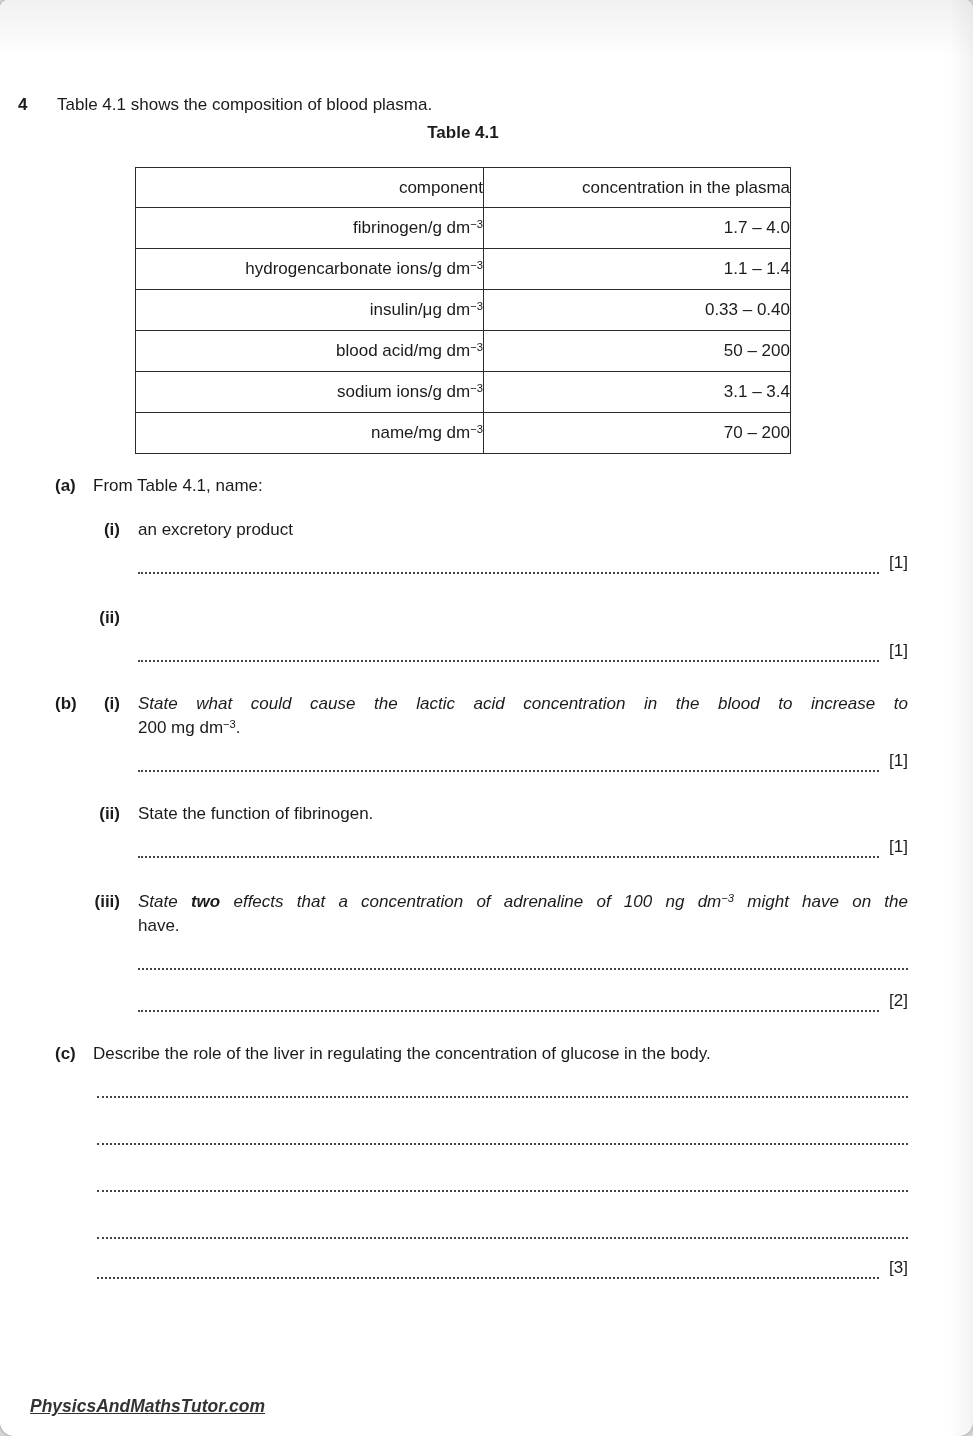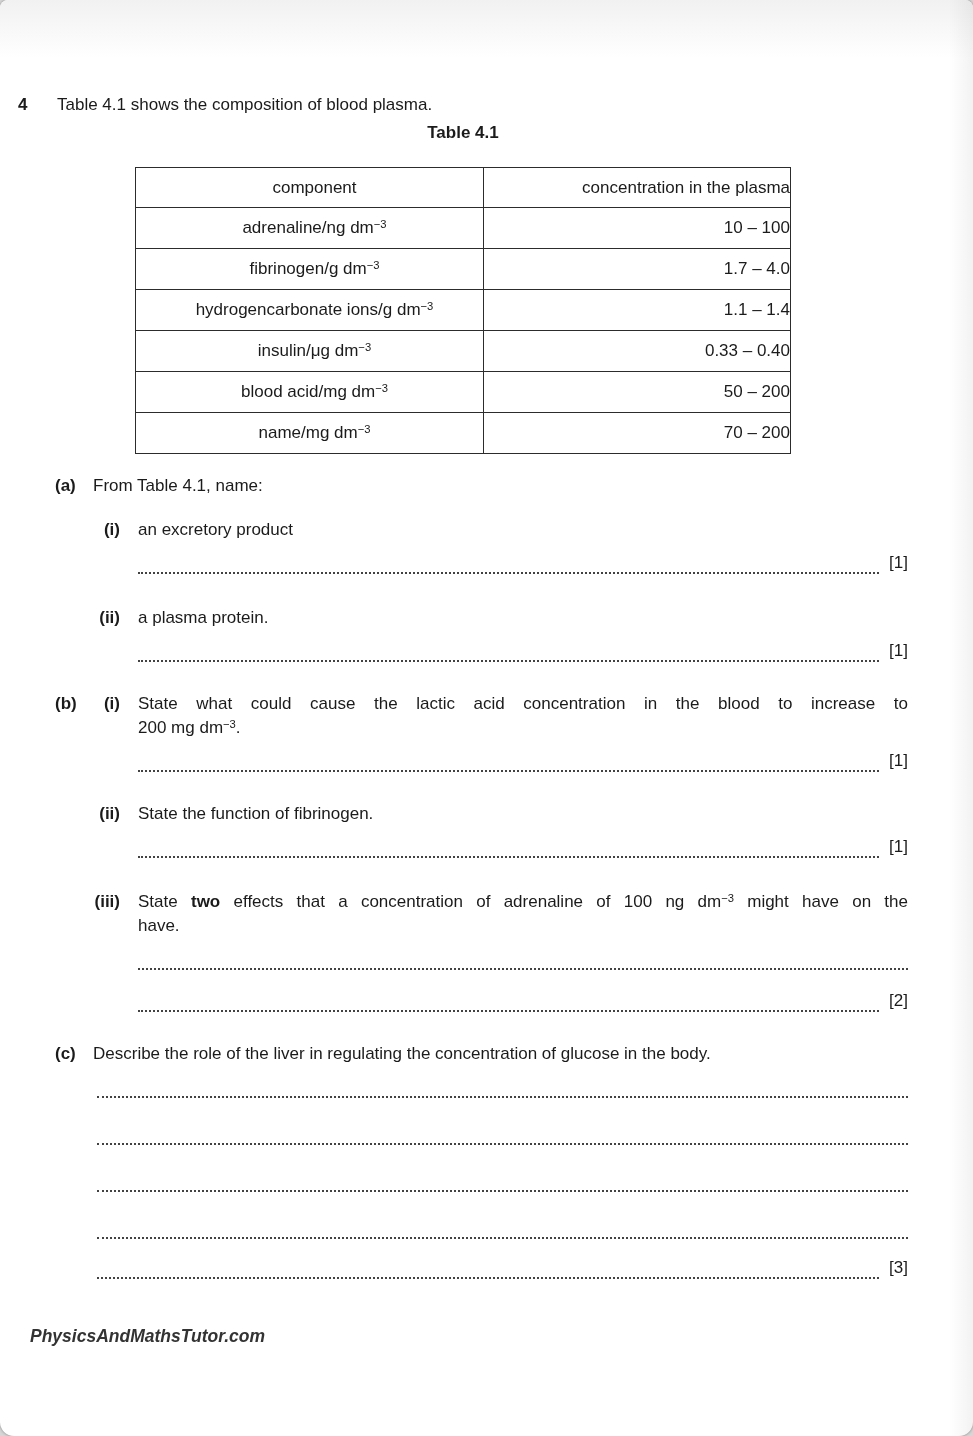--- a/index.html
+++ b/index.html
@@ -31,62 +31,63 @@
   }
   .content { position: relative; padding: 93px 65px 0 18px; }
 
   .row { display: flex; align-items: flex-start; }
   .q-num { flex: none; width: 39px; font-weight: bold; }
   .cA { flex: none; width: 37px; }
   .cB { flex: none; width: 38px; font-weight: bold; }
   .cC { flex: none; width: 45px; padding-right: 18px; text-align: right; font-weight: bold; }
   .ctext { flex: 1; min-width: 0; }
   .qline { line-height: 24px; }
-  .qline.justify { text-align: justify; text-align-last: justify; }
+  .qline.justify { text-align: justify; text-align-last: justify; font-style: italic; }
 
   sup { font-size: 0.66em; line-height: 0; position: relative; top: -0.45em; vertical-align: baseline; }
 
   .tbl-title { text-align: center; font-weight: bold; }
 
   .tbl { border-collapse: collapse; margin-left: 117px; }
   .tbl th, .tbl td {
     border: 1px solid #2c2c2c;
     font-weight: normal;
     font-size: 17px;
     padding: 0;
   }
   .tbl th { height: 40px; }
   .tbl td { height: 41px; }
-  .tbl .c1 { width: 348px; text-align: center; padding-left: 10px; }
+  .tbl .c1 { width: 348px; text-align: right; padding-left: 10px; }
   .tbl .c2 { width: 307px; text-align: right; }
 
   .answer { display: flex; align-items: flex-end; height: 22px; }
   .answer .dots { flex: 1; height: 2px; border-bottom: 2px dotted #424242; }
   .answer .marks { flex: none; margin-left: 10px; line-height: 22px; }
   .ind-sub { margin-left: 120px; }
   .ind-c { margin-left: 79px; }
 
   .mt10 { margin-top: 10px; }
   .mt16 { margin-top: 4px; }
   .mt18 { margin-top: 18px; }
   .mt20 { margin-top: 20px; }
   .mt22 { margin-top: 22px; }
   .mt25 { margin-top: 25px; }
   .mt30 { margin-top: 30px; }
   .mt32 { margin-top: 32px; }
 
   .watermark {
     position: absolute;
     left: 30px;
-    top: 1324px;
+    top: 1394px;
     font-style: italic;
     font-weight: bold;
     font-size: 17.5px;
     color: #333333;
     z-index: 5;
+    text-decoration: underline;
   }
 </style>
 </head>
 <body>
 
 <div class="page">
   <div class="shade-top"></div>
   <div class="shade-right"></div>
 
   <div class="content">
@@ -100,40 +101,40 @@
 
     <table class="tbl mt22">
       <thead>
         <tr>
           <th class="c1">component</th>
           <th class="c2">concentration in the plasma</th>
         </tr>
       </thead>
       <tbody>
           <tr>
-            <td class="c1"><span>adrenaline/ng dm</span><sup>−3</sup></td>
-            <td class="c2">10 – 100</td>
-          </tr>
-          <tr>
             <td class="c1"><span>fibrinogen/g dm</span><sup>−3</sup></td>
             <td class="c2">1.7 – 4.0</td>
           </tr>
           <tr>
             <td class="c1"><span>hydrogencarbonate ions/g dm</span><sup>−3</sup></td>
             <td class="c2">1.1 – 1.4</td>
           </tr>
           <tr>
             <td class="c1"><span>insulin/μg dm</span><sup>−3</sup></td>
             <td class="c2">0.33 – 0.40</td>
           </tr>
           <tr>
             <td class="c1"><span>blood acid/mg dm</span><sup>−3</sup></td>
             <td class="c2">50 – 200</td>
           </tr>
           <tr>
+            <td class="c1"><span>sodium ions/g dm</span><sup>−3</sup></td>
+            <td class="c2">3.1 – 3.4</td>
+          </tr>
+          <tr>
             <td class="c1"><span>name/mg dm</span><sup>−3</sup></td>
             <td class="c2">70 – 200</td>
           </tr>
         </tbody>
     </table>
 
     <div class="row mt20">
       <div class="cA"></div>
       <div class="cB">(a)</div>
       <div class="ctext">From Table 4.1, name:</div>
@@ -148,21 +149,20 @@
 
     <div class="answer ind-sub mt10">
       <div class="dots"></div>
       <div class="marks">[1]</div>
     </div>
 
     <div class="row mt32">
       <div class="cA"></div>
       <div class="cB"></div>
       <div class="cC">(ii)</div>
-      <div class="ctext">a plasma protein.</div>
     </div>
 
     <div class="answer ind-sub mt10">
       <div class="dots"></div>
       <div class="marks">[1]</div>
     </div>
 
     <div class="row mt30">
       <div class="cA"></div>
       <div class="cB">(b)</div>

